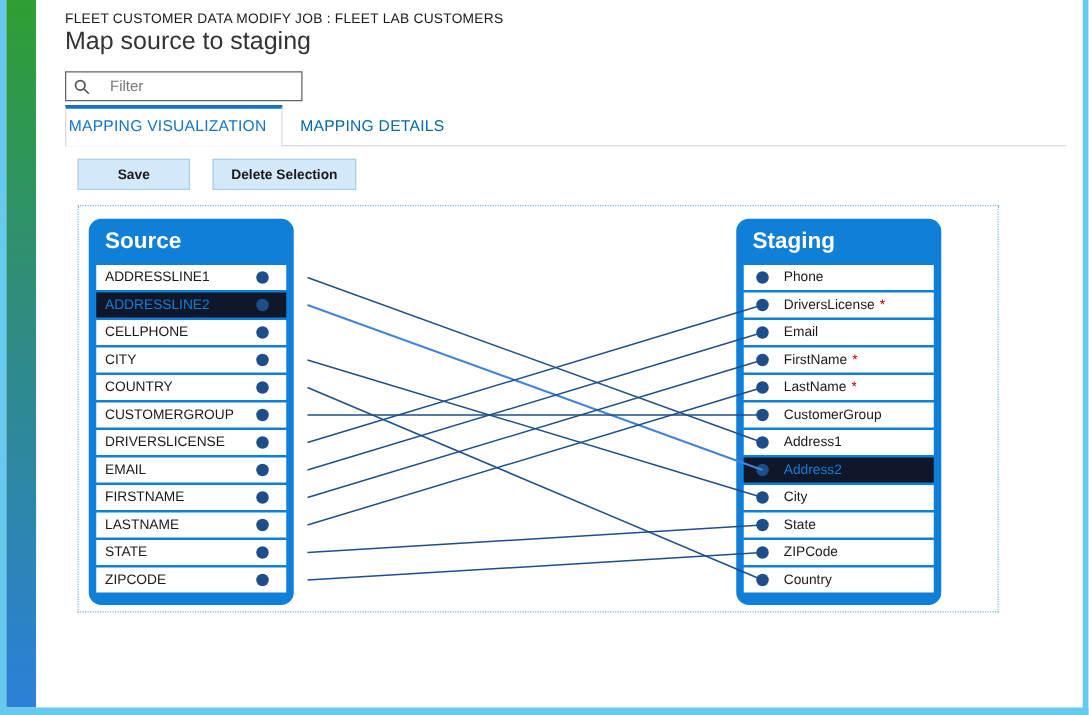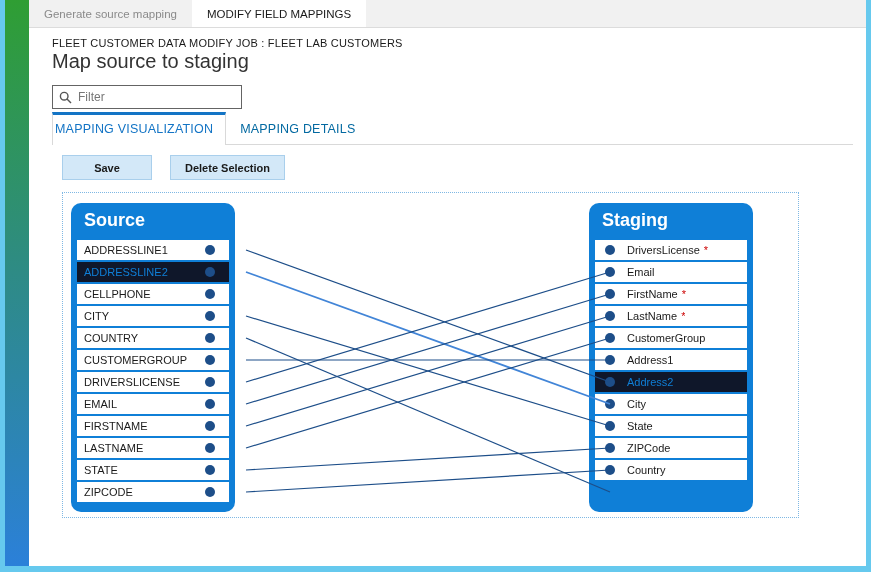--- a/index.html
+++ b/index.html
@@ -16,21 +16,21 @@
   .topbar { height:28px; background:#f1f1f1; border-bottom:1px solid #dcdcdc; display:flex; align-items:stretch; }
   .topbar-tab { font-size:11.5px; line-height:28px; padding:0 15px; color:#8a8a8a; white-space:nowrap; cursor:default; }
   .topbar-tab.active { background:#ffffff; color:#1a1a1a; }
 
   .content { padding:9px 12px 0 23px; }
   .breadcrumb { font-size:11px; color:#1a1a1a; letter-spacing:.2px; }
   .page-title { font-size:20px; font-weight:300; color:#333; margin-top:1px; margin-bottom:12px; }
 
   .filter-box { display:flex; align-items:center; width:190px; height:24px; border:1px solid #646464; background:#fff; padding:0 6px; }
   .filter-box svg { flex:0 0 auto; }
-  .filter-input { border:none; outline:none; width:100%; font-size:12px; color:#333; margin-left:6px; font-family:inherit; }
+  .filter-input { border:none; outline:none; width:100%; font-size:12px; color:#333; margin-left:16px; font-family:inherit; }
   .filter-input::placeholder { color:#767676; }
 
   
   .view-tabs { display:flex; margin-top:3px; border-bottom:1px solid #d9d9d9; margin-right:1px; }
   .view-tab { font-size:12.5px; letter-spacing:.2px; color:#0369a1; padding:10px 14px 8px 14px; white-space:nowrap; cursor:default; }
   .view-tab.active { color:#1374c5; font-weight:normal; border-top:3px solid #1374c5; border-left:1px solid #d9d9d9;
     border-right:1px solid #d9d9d9; background:#fff; padding:7px 12px 9px 2px; margin-bottom:-1px; }
 
   
   .toolbar { margin:10px 0 0 10px; display:flex; gap:18px; }
@@ -58,24 +58,20 @@
 </style>
 </head>
 <body>
 
 <div class="window">
   <div class="gradient-strip"></div>
   <div class="frame-left"></div>
   <div class="frame-right"></div>
 
   <div class="main">
-    <div class="topbar">
-      <div class="topbar-tab">Generate source mapping</div>
-      <div class="topbar-tab active">MODIFY FIELD MAPPINGS</div>
-    </div>
 
     <div class="content">
       <div class="breadcrumb">FLEET CUSTOMER DATA MODIFY JOB : FLEET LAB CUSTOMERS</div>
       <div class="page-title">Map source to staging</div>
 
       <div class="filter-box">
         <svg width="13" height="13" viewBox="0 0 13 13">
           <circle cx="5.2" cy="5.2" r="3.8" fill="none" stroke="#555" stroke-width="1.4"></circle>
           <line x1="8" y1="8" x2="12" y2="12" stroke="#555" stroke-width="1.4"></line>
         </svg>
@@ -142,20 +138,24 @@
               </div>
               <div class="row src">
                 <span class="field-label">ZIPCODE</span>
                 <span class="dot"></span>
               </div>
             </div>
         </div>
         <div class="map-box staging">
           <div class="box-title">Staging</div>
           <div class="rows" id="staging-rows">
+              <div class="row stg">
+                <span class="field-label">Phone</span>
+                <span class="dot"></span>
+              </div>
               <div class="row stg">
                 <span class="field-label">DriversLicense<span class="req">*</span></span>
                 <span class="dot"></span>
               </div>
               <div class="row stg">
                 <span class="field-label">Email</span>
                 <span class="dot"></span>
               </div>
               <div class="row stg">
                 <span class="field-label">FirstName<span class="req">*</span></span>

